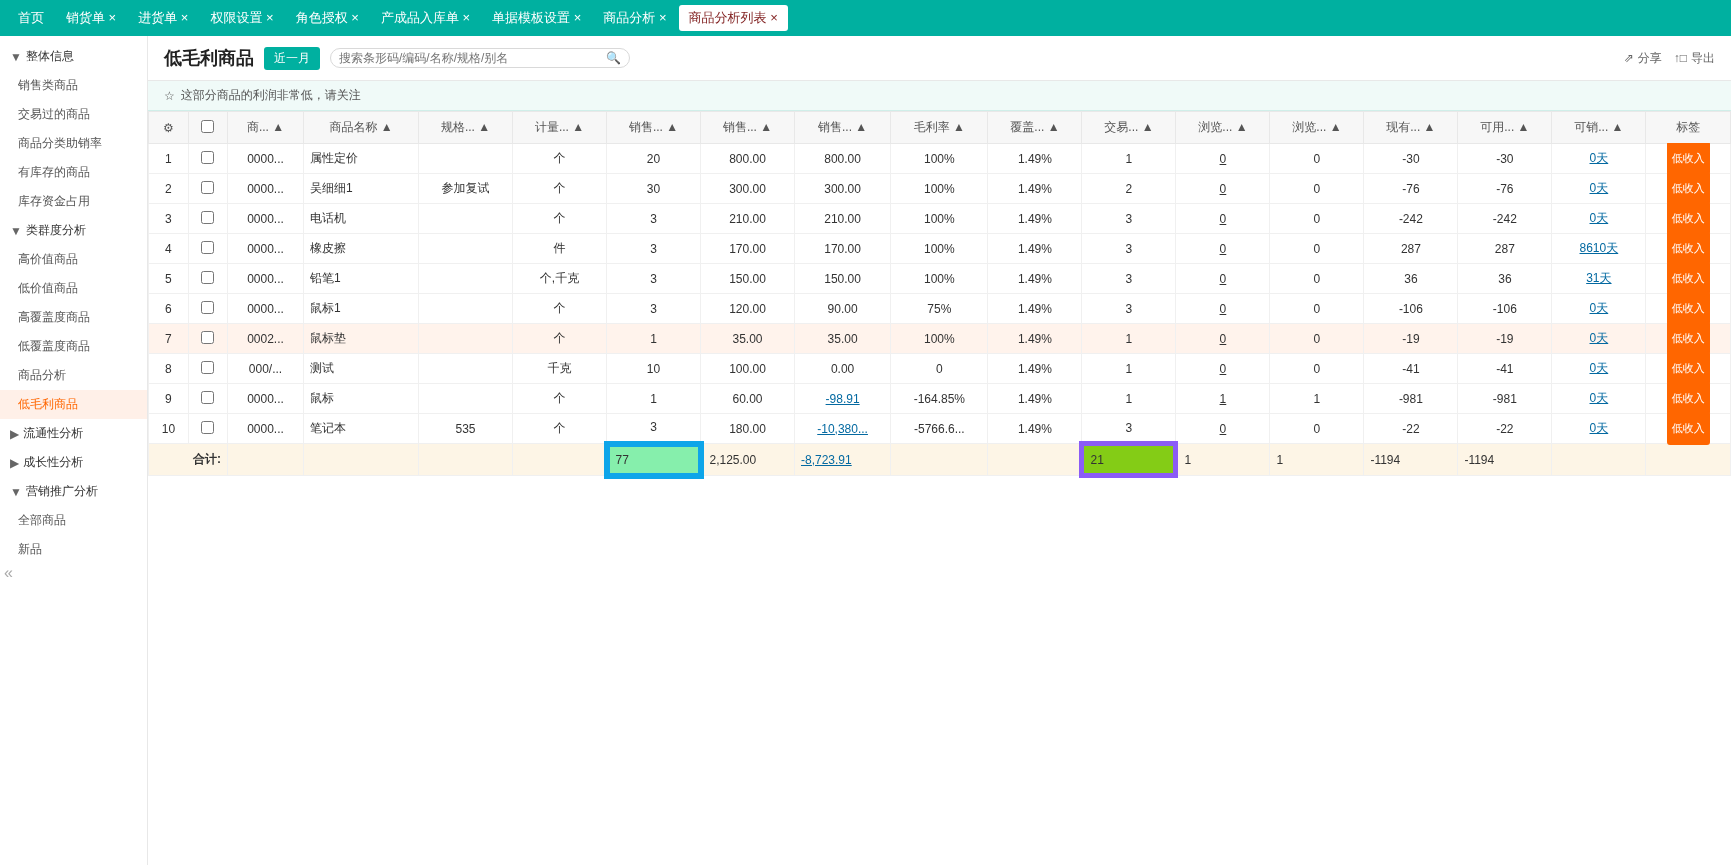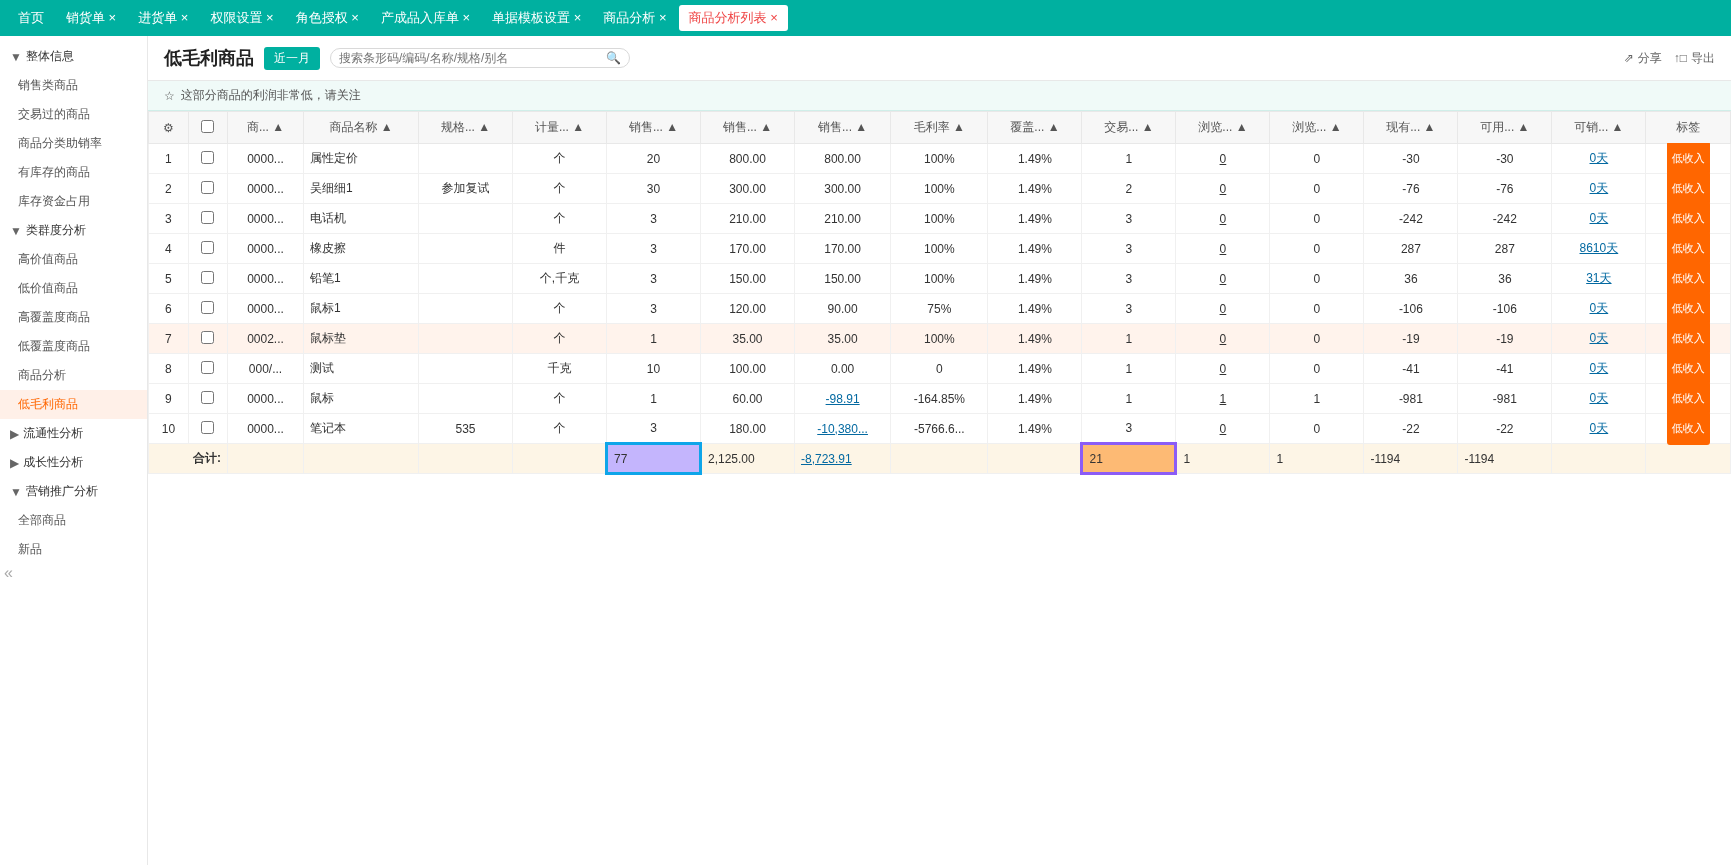--- a/index.html
+++ b/index.html
@@ -15,21 +15,21 @@
       gap: 2px;
     }
     .nav-item {
       color: #fff;
       padding: 4px 10px;
       cursor: pointer;
       border-radius: 3px;
       font-size: 13px;
       white-space: nowrap;
     }
-    .nav-item.active { background: #fff; color: #ef4444; }
+    .nav-item.active { background: #fff; color: #7f1d1d; }
 
     
     .layout { display: flex; height: calc(100vh - 36px); }
 
     
     .sidebar {
       width: 148px;
       min-width: 148px;
       background: #fff;
       border-right: 1px solid #e8e8e8;
@@ -516,26 +516,26 @@
     <td><span class="tag-low-income">低收入</span></td>
   </tr>
           </tbody>
         <tfoot>
           <tr style="background:#fdf5e6;">
             <td colspan="2" style="font-weight:bold;text-align:right;background:#fdf5e6;border:1px solid #f0f0f0;padding:6px;">合计:</td>
             <td style="background:#fdf5e6;border:1px solid #f0f0f0;padding:6px;"></td>
             <td style="background:#fdf5e6;border:1px solid #f0f0f0;padding:6px;"></td>
             <td style="background:#fdf5e6;border:1px solid #f0f0f0;padding:6px;"></td>
             <td style="background:#fdf5e6;border:1px solid #f0f0f0;padding:6px;"></td>
-            <td style="background:#c4b5fd;border:3px solid #0ea5e9;padding:6px;">77</td>
+            <td style="background:#86efac;border:6px solid #0ea5e9;padding:6px;">77</td>
             <td style="background:#fdf5e6;border:1px solid #f0f0f0;padding:6px;">2,125.00</td>
             <td style="background:#fdf5e6;border:1px solid #f0f0f0;padding:6px;" class="text-red">-8,723.91</td>
             <td style="background:#fdf5e6;border:1px solid #f0f0f0;padding:6px;"></td>
             <td style="background:#fdf5e6;border:1px solid #f0f0f0;padding:6px;"></td>
-            <td style="background:#fdba74;border:3px solid #8b5cf6;padding:6px;margin-left:28px;">21</td>
+            <td style="background:#84cc16;border:5px solid #8b5cf6;padding:6px;margin-left:28px;">21</td>
             <td style="background:#fdf5e6;border:1px solid #f0f0f0;padding:6px;">1</td>
             <td style="background:#fdf5e6;border:1px solid #f0f0f0;padding:6px;">1</td>
             <td style="background:#fdf5e6;border:1px solid #f0f0f0;padding:6px;">-1194</td>
             <td style="background:#fdf5e6;border:1px solid #f0f0f0;padding:6px;">-1194</td>
             <td style="background:#fdf5e6;border:1px solid #f0f0f0;padding:6px;"></td>
             <td style="background:#fdf5e6;border:1px solid #f0f0f0;padding:6px;"></td>
           </tr>
         </tfoot>
       </table>
     </div>

